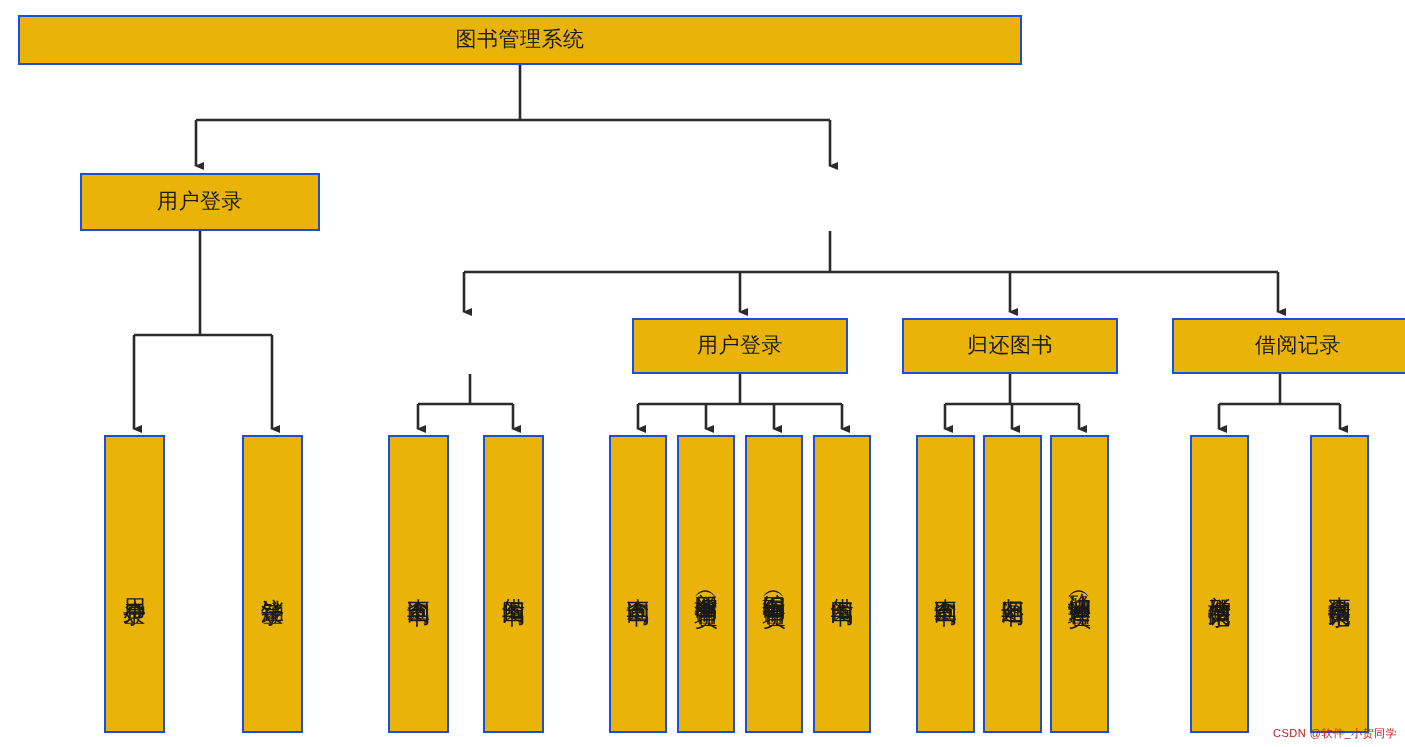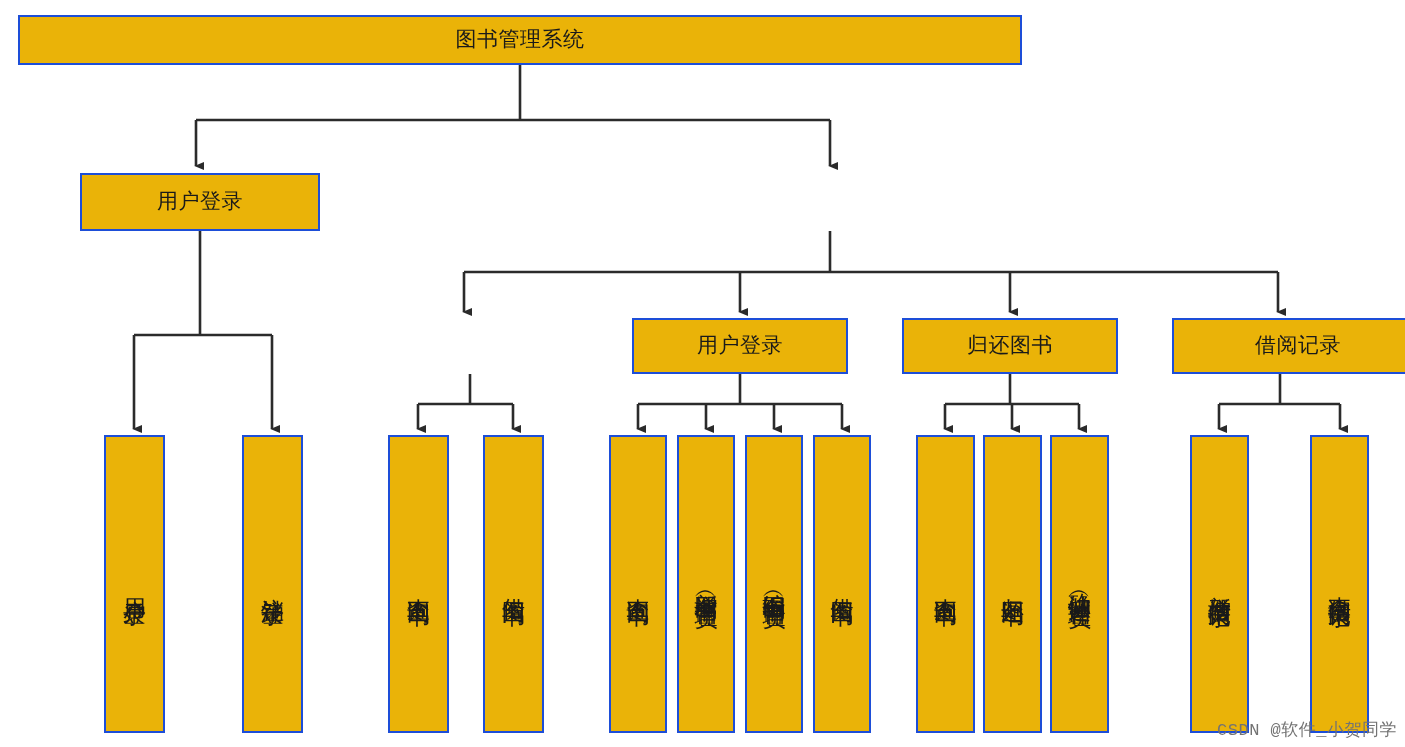--- a/index.html
+++ b/index.html
@@ -52,23 +52,23 @@
   .node.vert .vtext {
     writing-mode: vertical-rl;
     text-orientation: upright;
     display: block;
     text-align: center;
   }
   #watermark {
     position: absolute;
     right: 8px;
     bottom: 6px;
-    font-size: 17px;
-    color: #737373;
-    font-family: Liberation Mono, monospace;
+    font-size: 11px;
+    color: #b91c1c;
+    font-family: Liberation Sans, sans-serif;
     letter-spacing: 0.5px;
     white-space: nowrap;
     user-select: none;
   }
 </style>
 </head>
 <body>
 
 <div id="canvas">
 

